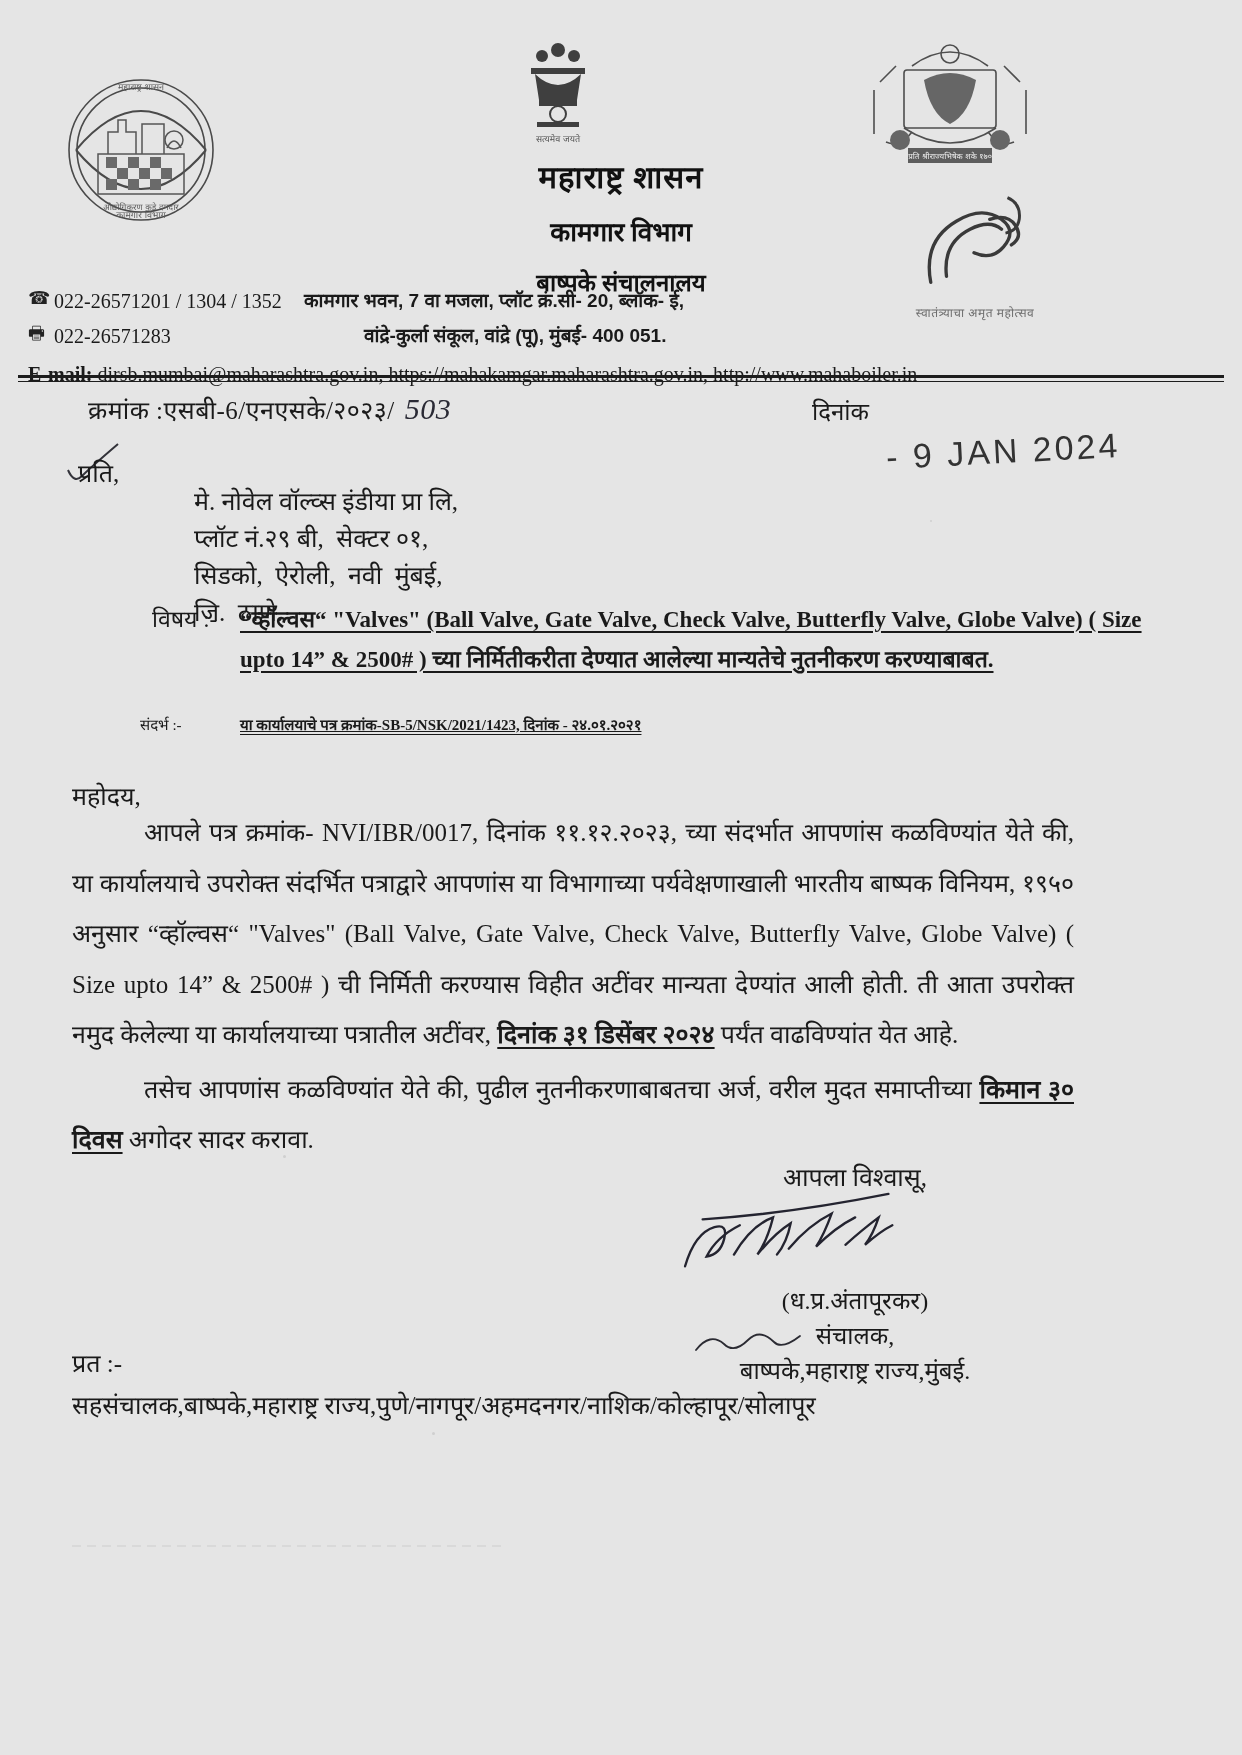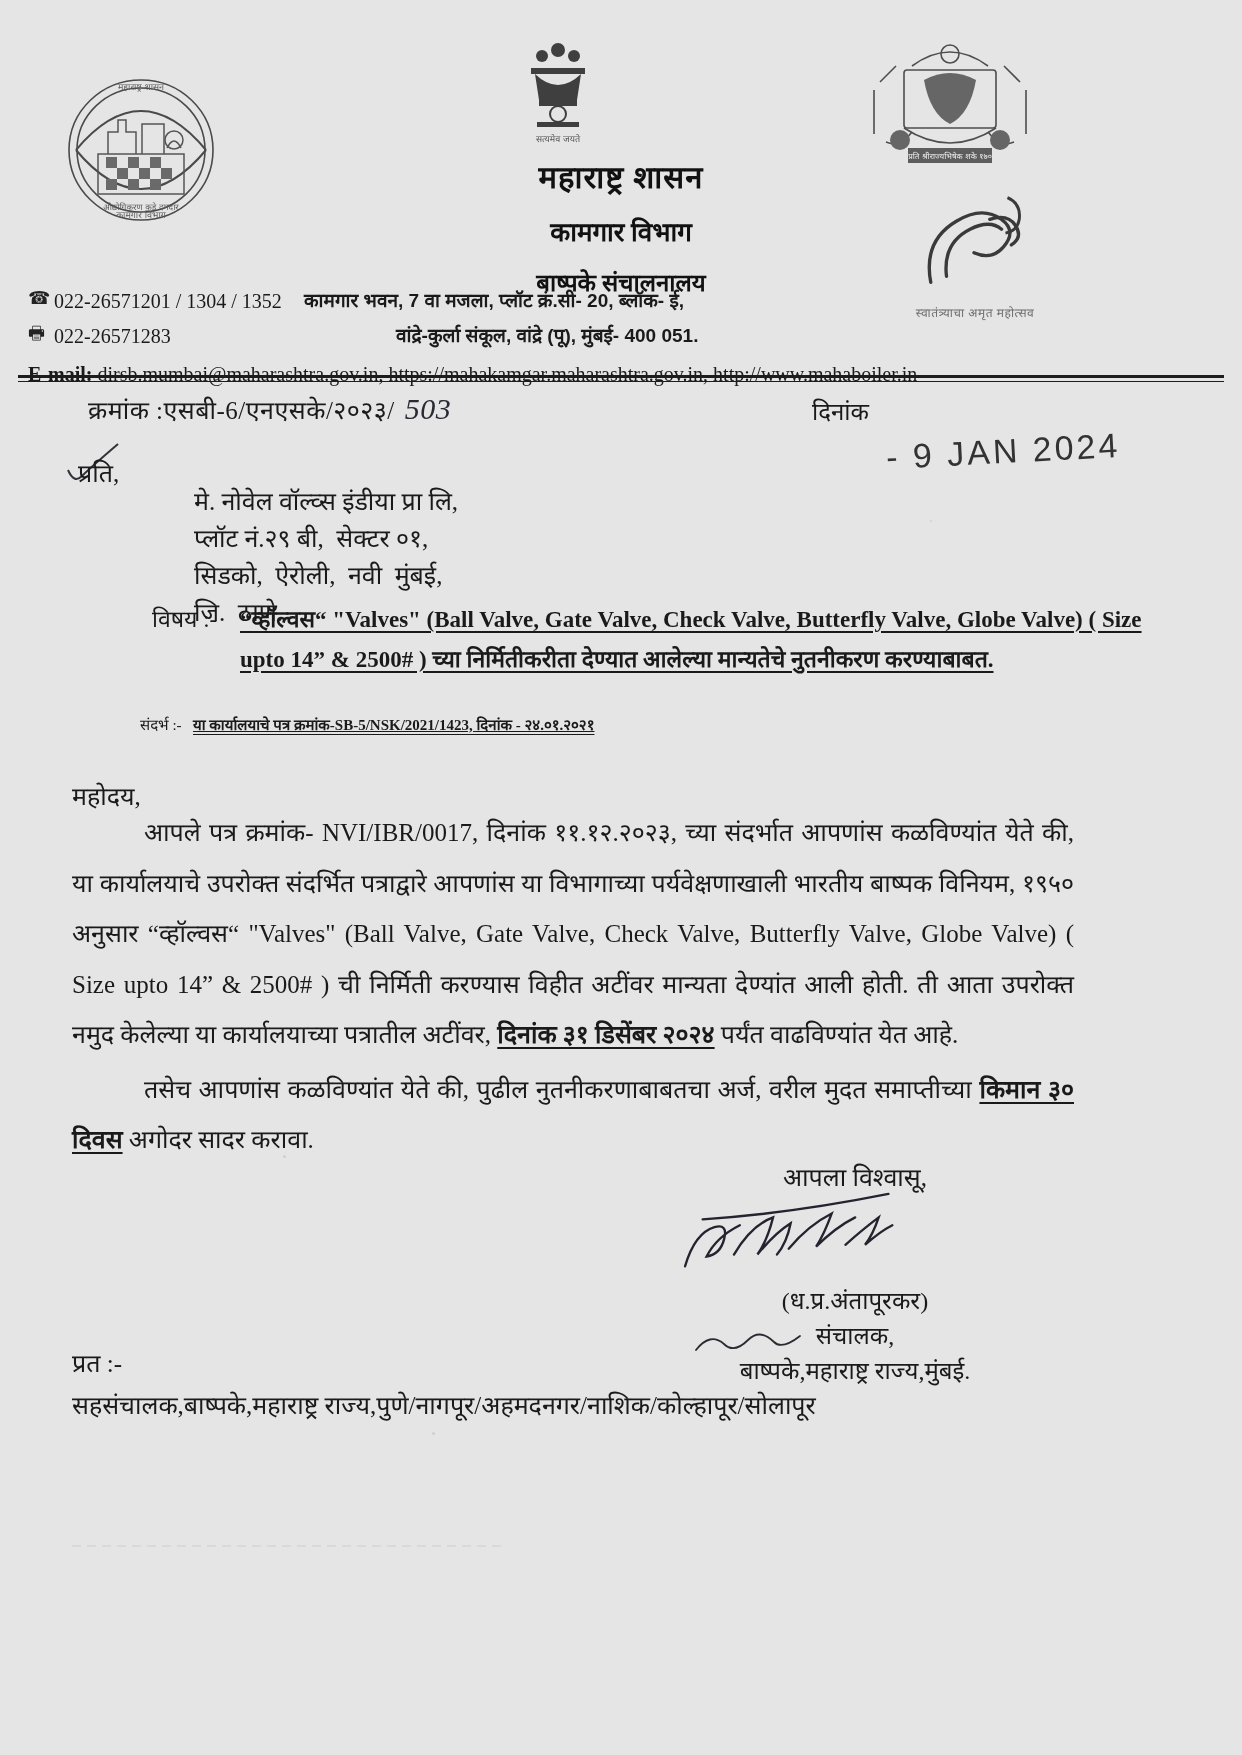--- a/index.html
+++ b/index.html
@@ -86,21 +86,21 @@
 
   
   .subject{position:absolute;left:152px;top:600px;width:1000px;font-size:23px;}
   .subj-label{position:absolute;left:0;top:2px;font-size:23px;}
   .subj-body{
     margin-left:88px;line-height:1.72;text-decoration:underline;
     text-underline-offset:4px;font-weight:bold;
   }
   .reference{position:absolute;left:140px;top:714px;width:1020px;font-size:15px;text-decoration:underline;}
   .ref-label{position:absolute;left:0;top:0;}
-  .ref-body{margin-left:53px;text-decoration:underline;text-underline-offset:4px;font-weight:bold;}
+  .ref-body{margin-left:100px;text-decoration:underline;text-underline-offset:4px;font-weight:bold;}
 
   
   .salutation{position:absolute;left:72px;top:778px;font-size:25px;}
   .body-text{
     position:absolute;left:72px;top:808px;width:1002px;
     font-size:25px;line-height:2.02;text-align:justify;
   }
   .body-text p{margin:0 0 4px 0;text-indent:72px;}
   .u-bold{font-weight:bold;text-decoration:underline;text-underline-offset:4px;}
 
@@ -225,21 +225,21 @@
 
     <div class="contact">
       <div class="c-row">
         <div class="c-ico">☎</div>
         <div class="c-phone">022-26571201 / 1304 / 1352</div>
         <div class="c-addr">कामगार भवन, 7 वा मजला, प्लॉट क्रं.सी- 20, ब्लॉक- ई,</div>
       </div>
       <div class="c-row" style="margin-top:6px;">
         <div class="c-ico">🖶</div>
         <div class="c-phone">022-26571283</div>
-        <div class="c-addr" style="margin-left:92px;">वांद्रे-कुर्ला संकूल, वांद्रे (पू), मुंबई- 400 051.</div>
+        <div class="c-addr" style="margin-left:60px;">वांद्रे-कुर्ला संकूल, वांद्रे (पू), मुंबई- 400 051.</div>
       </div>
       <div class="email-row">
         <b>E-mail:</b>
         <span>dirsb.mumbai@maharashtra.gov.in, https://mahakamgar.maharashtra.gov.in,  http://www.mahaboiler.in</span>
       </div>
     </div>
 
     <div class="hr-thick"></div>
     <div class="hr-thin"></div>
   </div>

